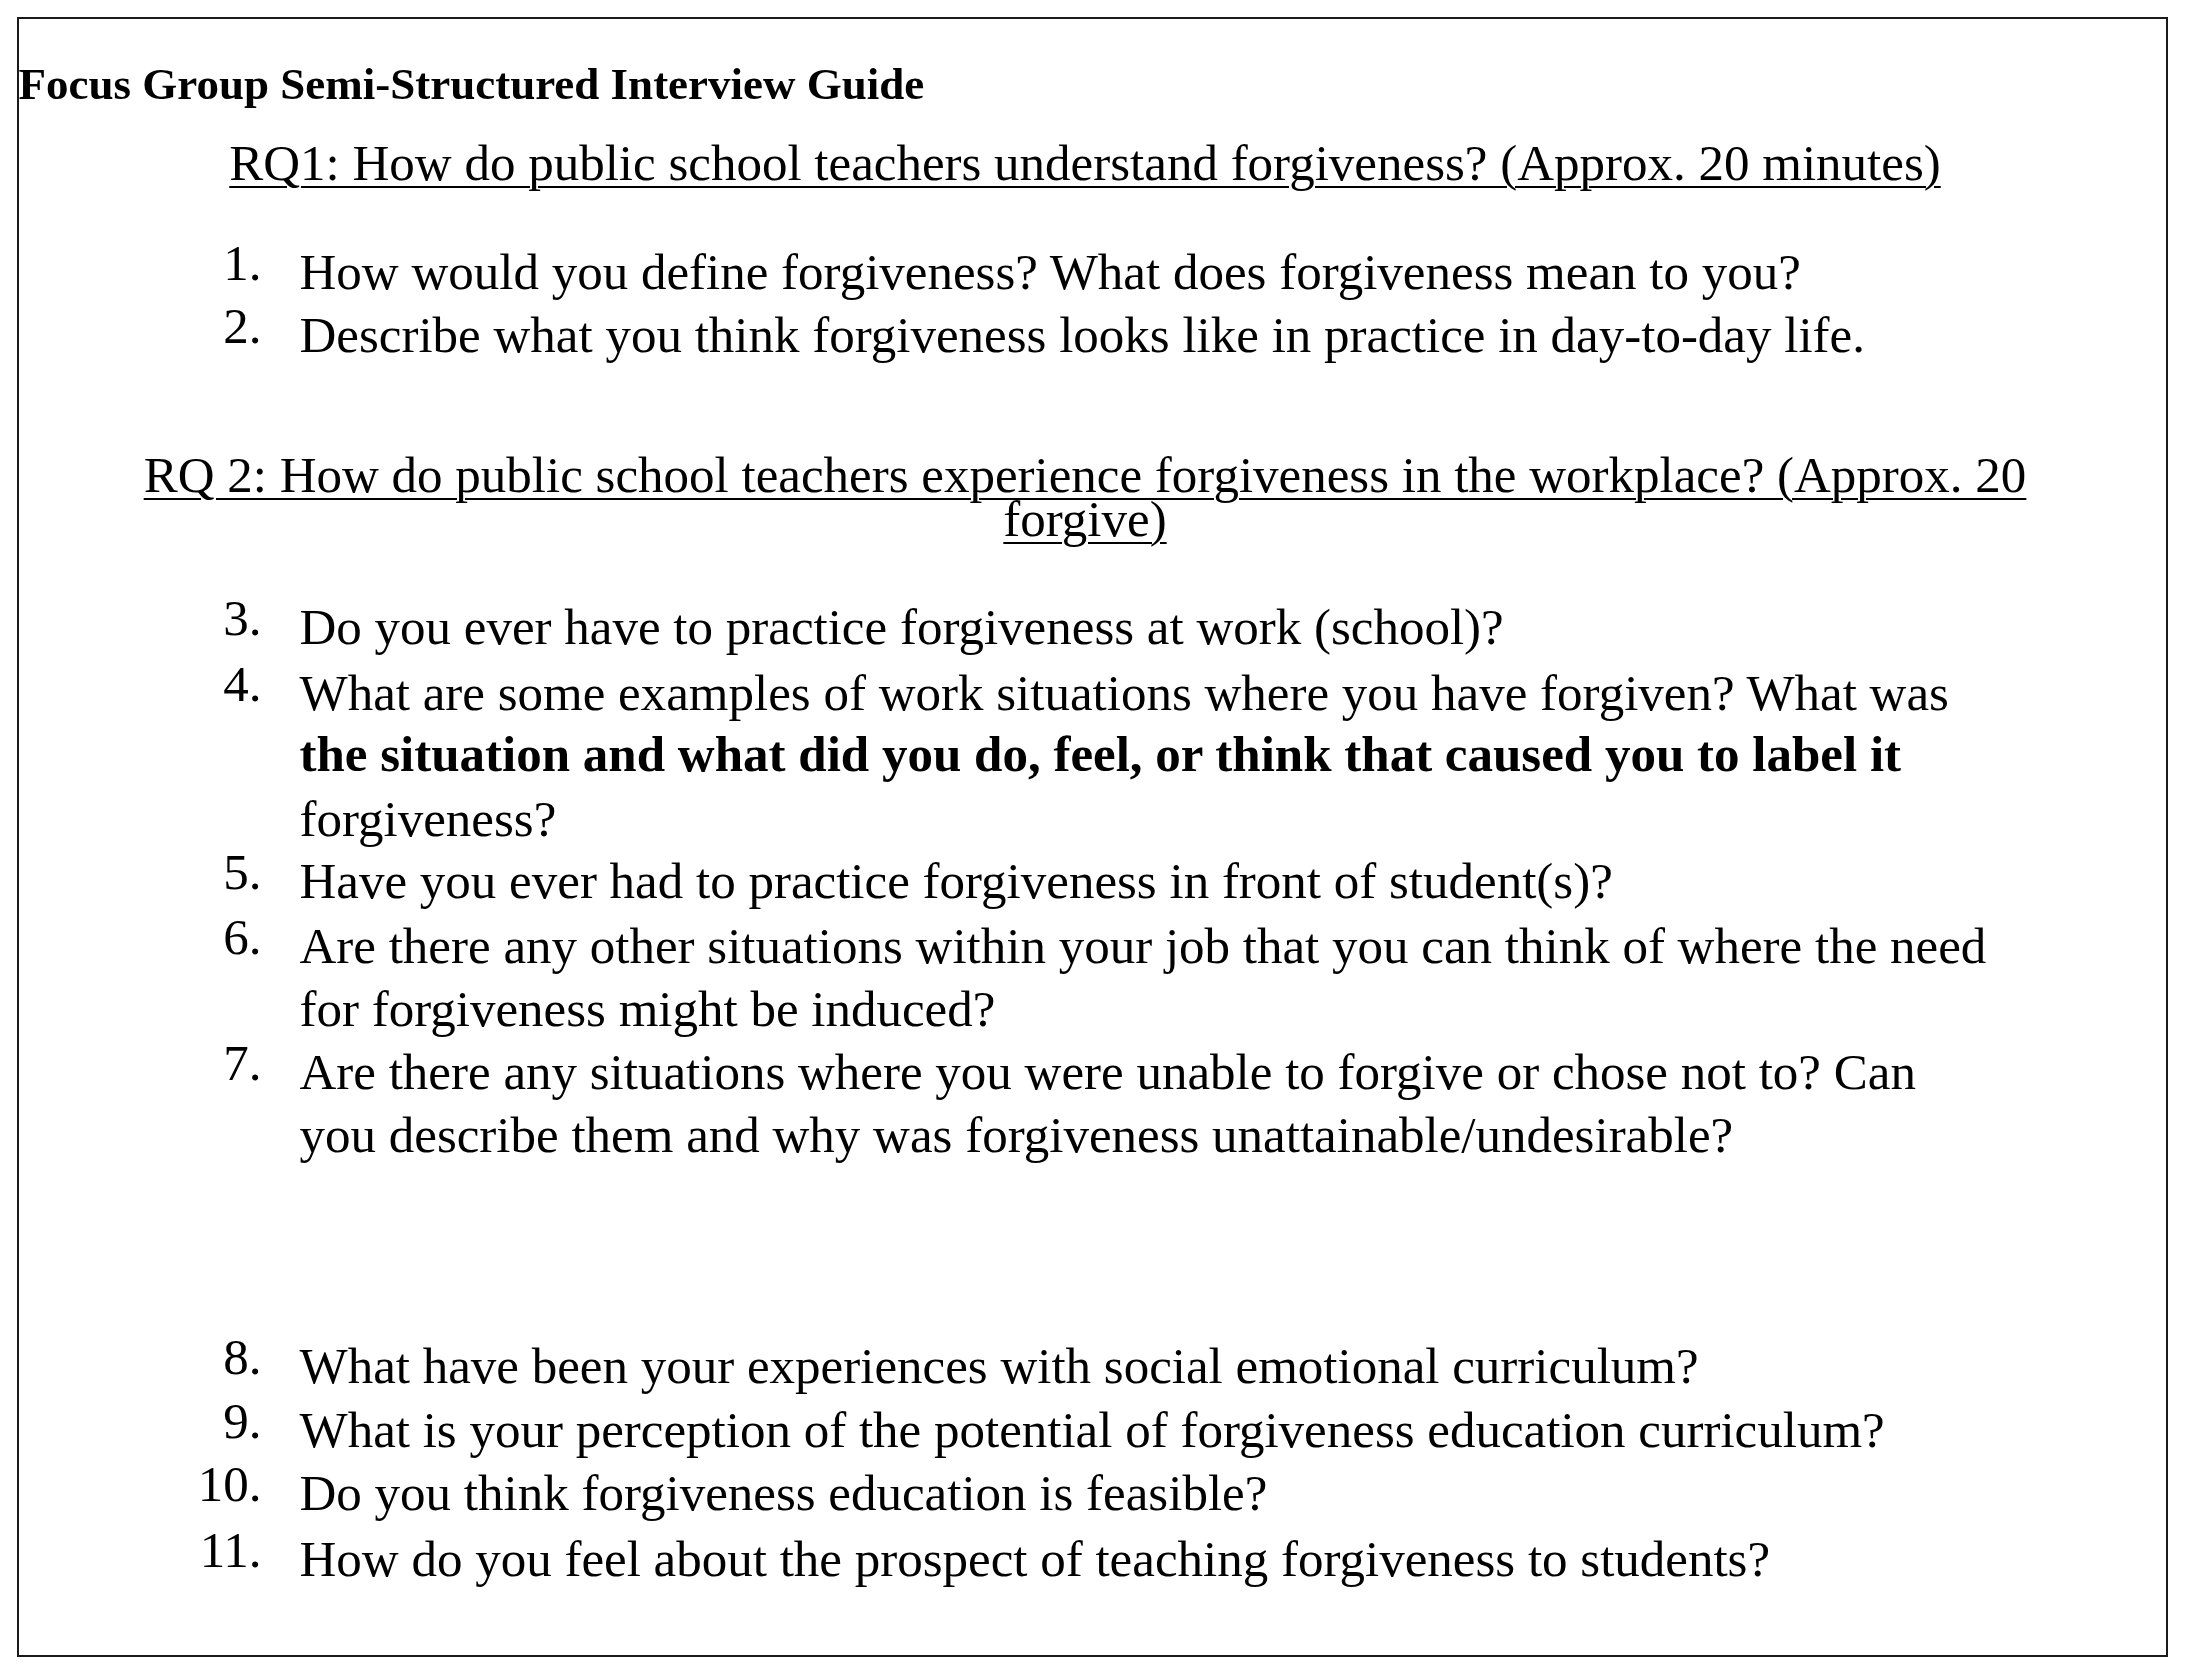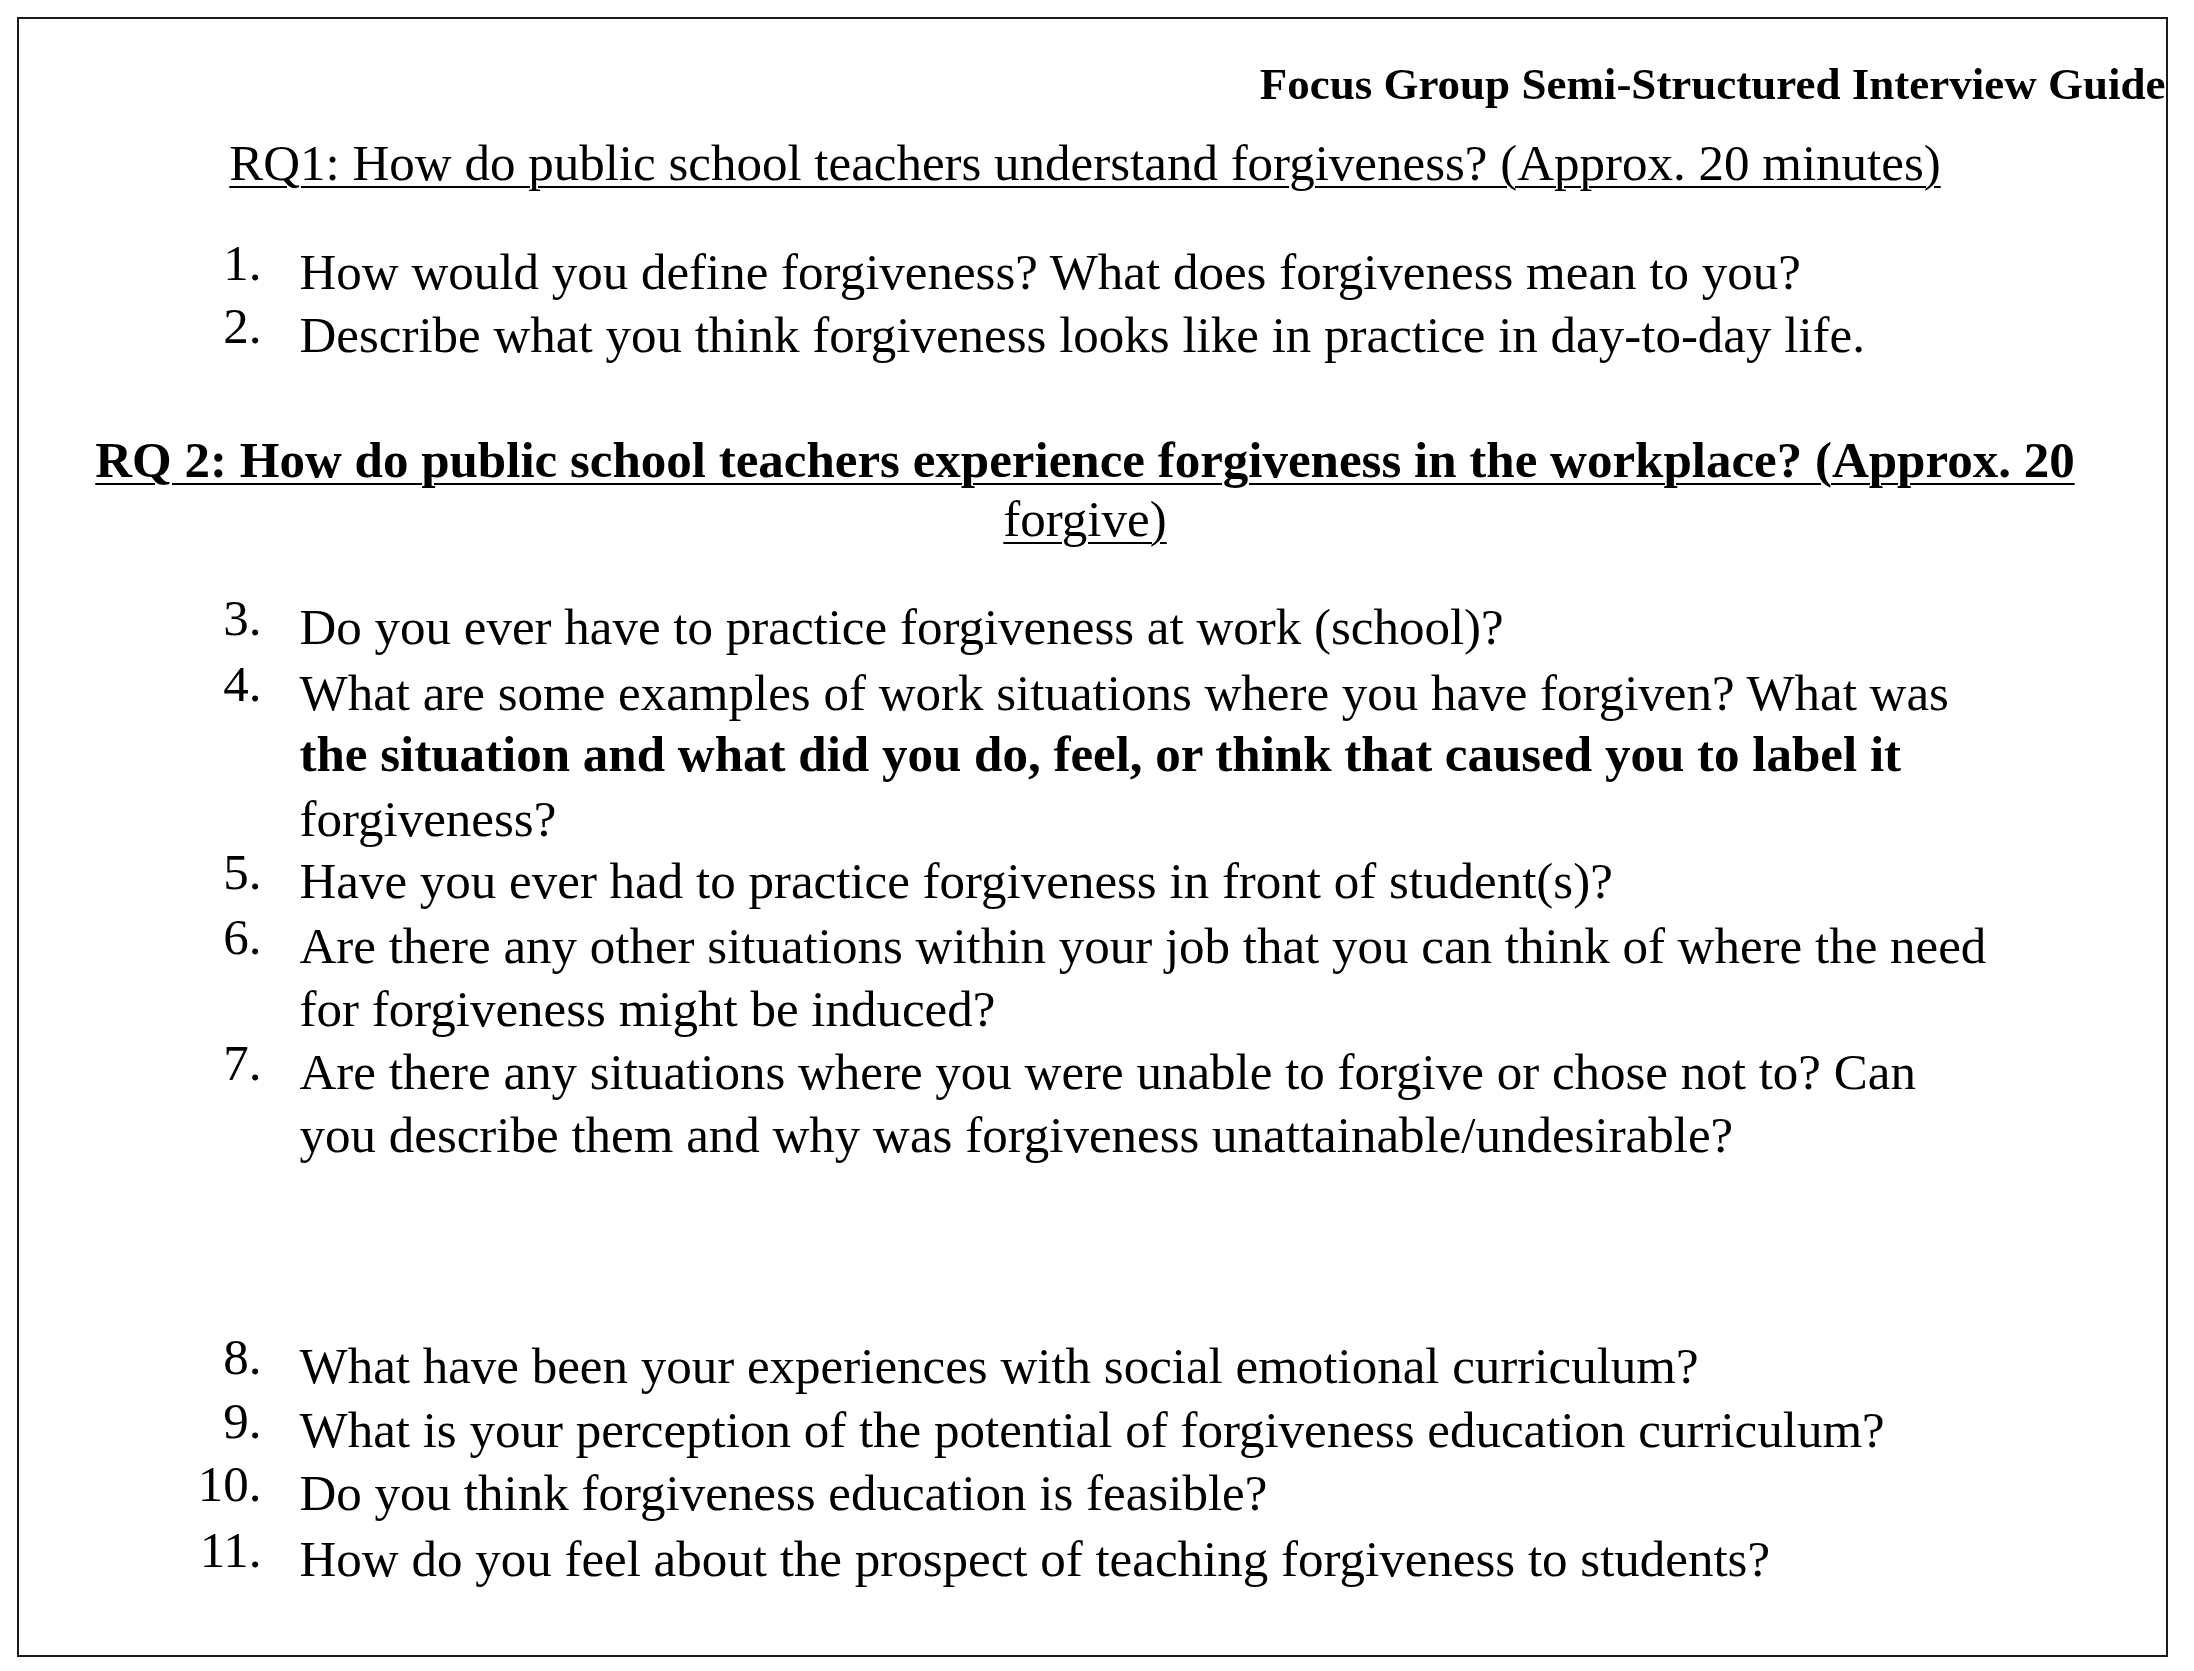--- a/index.html
+++ b/index.html
@@ -1,20 +1,20 @@
 <!DOCTYPE html>
 <html style="font-size:12px"><head>
 <meta charset="utf-8">
 <style>
   html, body { margin:0; padding:0; background:#ffffff; }
   body { width:2194px; height:1672px; position:relative; overflow:hidden;
          font-family:"Liberation Serif", "DejaVu Serif", serif; color:#000; }
   .frame { position:absolute; left:16.5px; top:16.5px; width:2151px; height:1640px;
            border:2.2px solid #1a1a1a; box-sizing:border-box; }
-  .title { position:absolute; left:0; width:100%; top:39px; text-align:right;
+  .title { position:absolute; left:0; width:100%; top:39px; text-align:left;
            font-weight:bold; font-size:45px; line-height:52px; }
   .rq { position:absolute; left:31px; right:45px; font-size:51px; line-height:64px;
         text-decoration:underline; text-decoration-thickness:2.2px; text-underline-offset:6px;text-align:center; }
   .item { position:absolute; left:0; width:2096px; font-size:51px; line-height:64px; }
   .num { position:absolute; left:172px; width:71px; text-align:right; }
   .txt { position:absolute; left:281px; width:1849px;margin-top:9px; }
 </style>
 </head>
 <body>
 
@@ -24,21 +24,21 @@
   <div class="rq" style="top:112px;">RQ1: How do public school teachers understand forgiveness? (Approx. 20 minutes)</div>
   <div class="item" style="top:212px;">
     <span class="num">1.</span>
     <span class="txt">How would you define forgiveness? What does forgiveness mean to you?</span>
   </div>
   <div class="item" style="top:275px;">
     <span class="num">2.</span>
     <span class="txt">Describe what you think forgiveness looks like in practice in day-to-day life.</span>
   </div>
 
-  <div class="rq" style="top:409px;font-weight:bold;">RQ 2: How do public school teachers experience forgiveness in the workplace? (Approx. 20</div>
+  <div class="rq" style="top:424px;">RQ 2: How do public school teachers experience forgiveness in the workplace? (Approx. 20</div>
   <div class="rq" style="top:468px;">forgive)</div>
 
   <div class="item" style="top:567px;">
     <span class="num">3.</span>
     <span class="txt">Do you ever have to practice forgiveness at work (school)?</span>
   </div>
   <div class="item" style="top:633px;">
     <span class="num">4.</span>
     <span class="txt" style="top:0;">What are some examples of work situations where you have forgiven? What was</span>
     <span class="txt" style="top:61px;font-weight:bold;">the situation and what did you do, feel, or think that caused you to label it</span>

